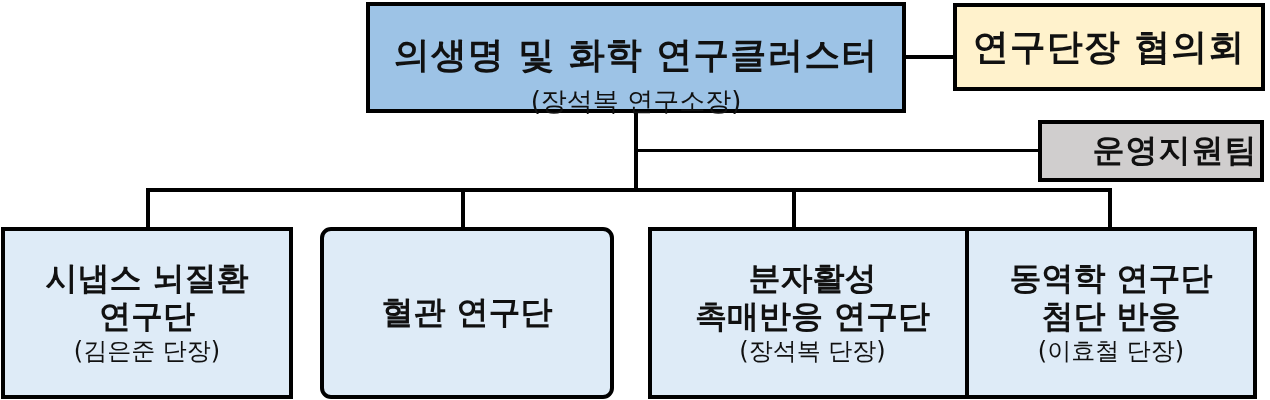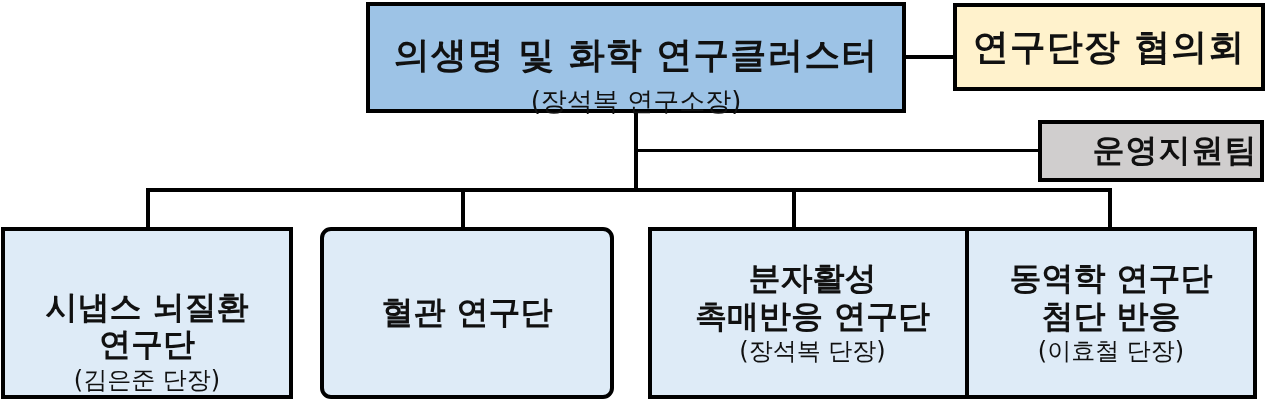--- a/index.html
+++ b/index.html
@@ -18,21 +18,21 @@
 
   #council { left: 953px; top: 3px; width: 312px; height: 88px; background: #fff2cc; }
   #council .title { font-size: 36px; letter-spacing: 1px; }
 
   #support { left: 1038px; top: 120px; width: 226px; height: 62px; background: #d0cece; padding-left: 48px; }
   #support .title { font-size: 32px; letter-spacing: 1px; }
 
   .unit { top: 227px; height: 172px; background: #deebf7; }
   .unit .title { font-size: 32px; }
   .unit .sub { font-size: 24px; margin-top: 2px; }
-  #u1 { left: 1px;   width: 292px; justify-content: flex-end; }
+  #u1 { left: 1px;   width: 292px; }
   #u2 { left: 320px; width: 294px; border-radius: 11px; }
   #u3 { left: 648px; width: 329px; }
   #u4 { left: 965px; width: 292px; }
 </style>
 </head>
 <body>
 
 <div class="line" style="left:904px; top:55px; width:52px; height:4px;"></div>
 <div class="line" style="left:634px; top:112px; width:4px; height:80px;"></div>
 <div class="line" style="left:636px; top:149px; width:404px; height:3px;"></div>

